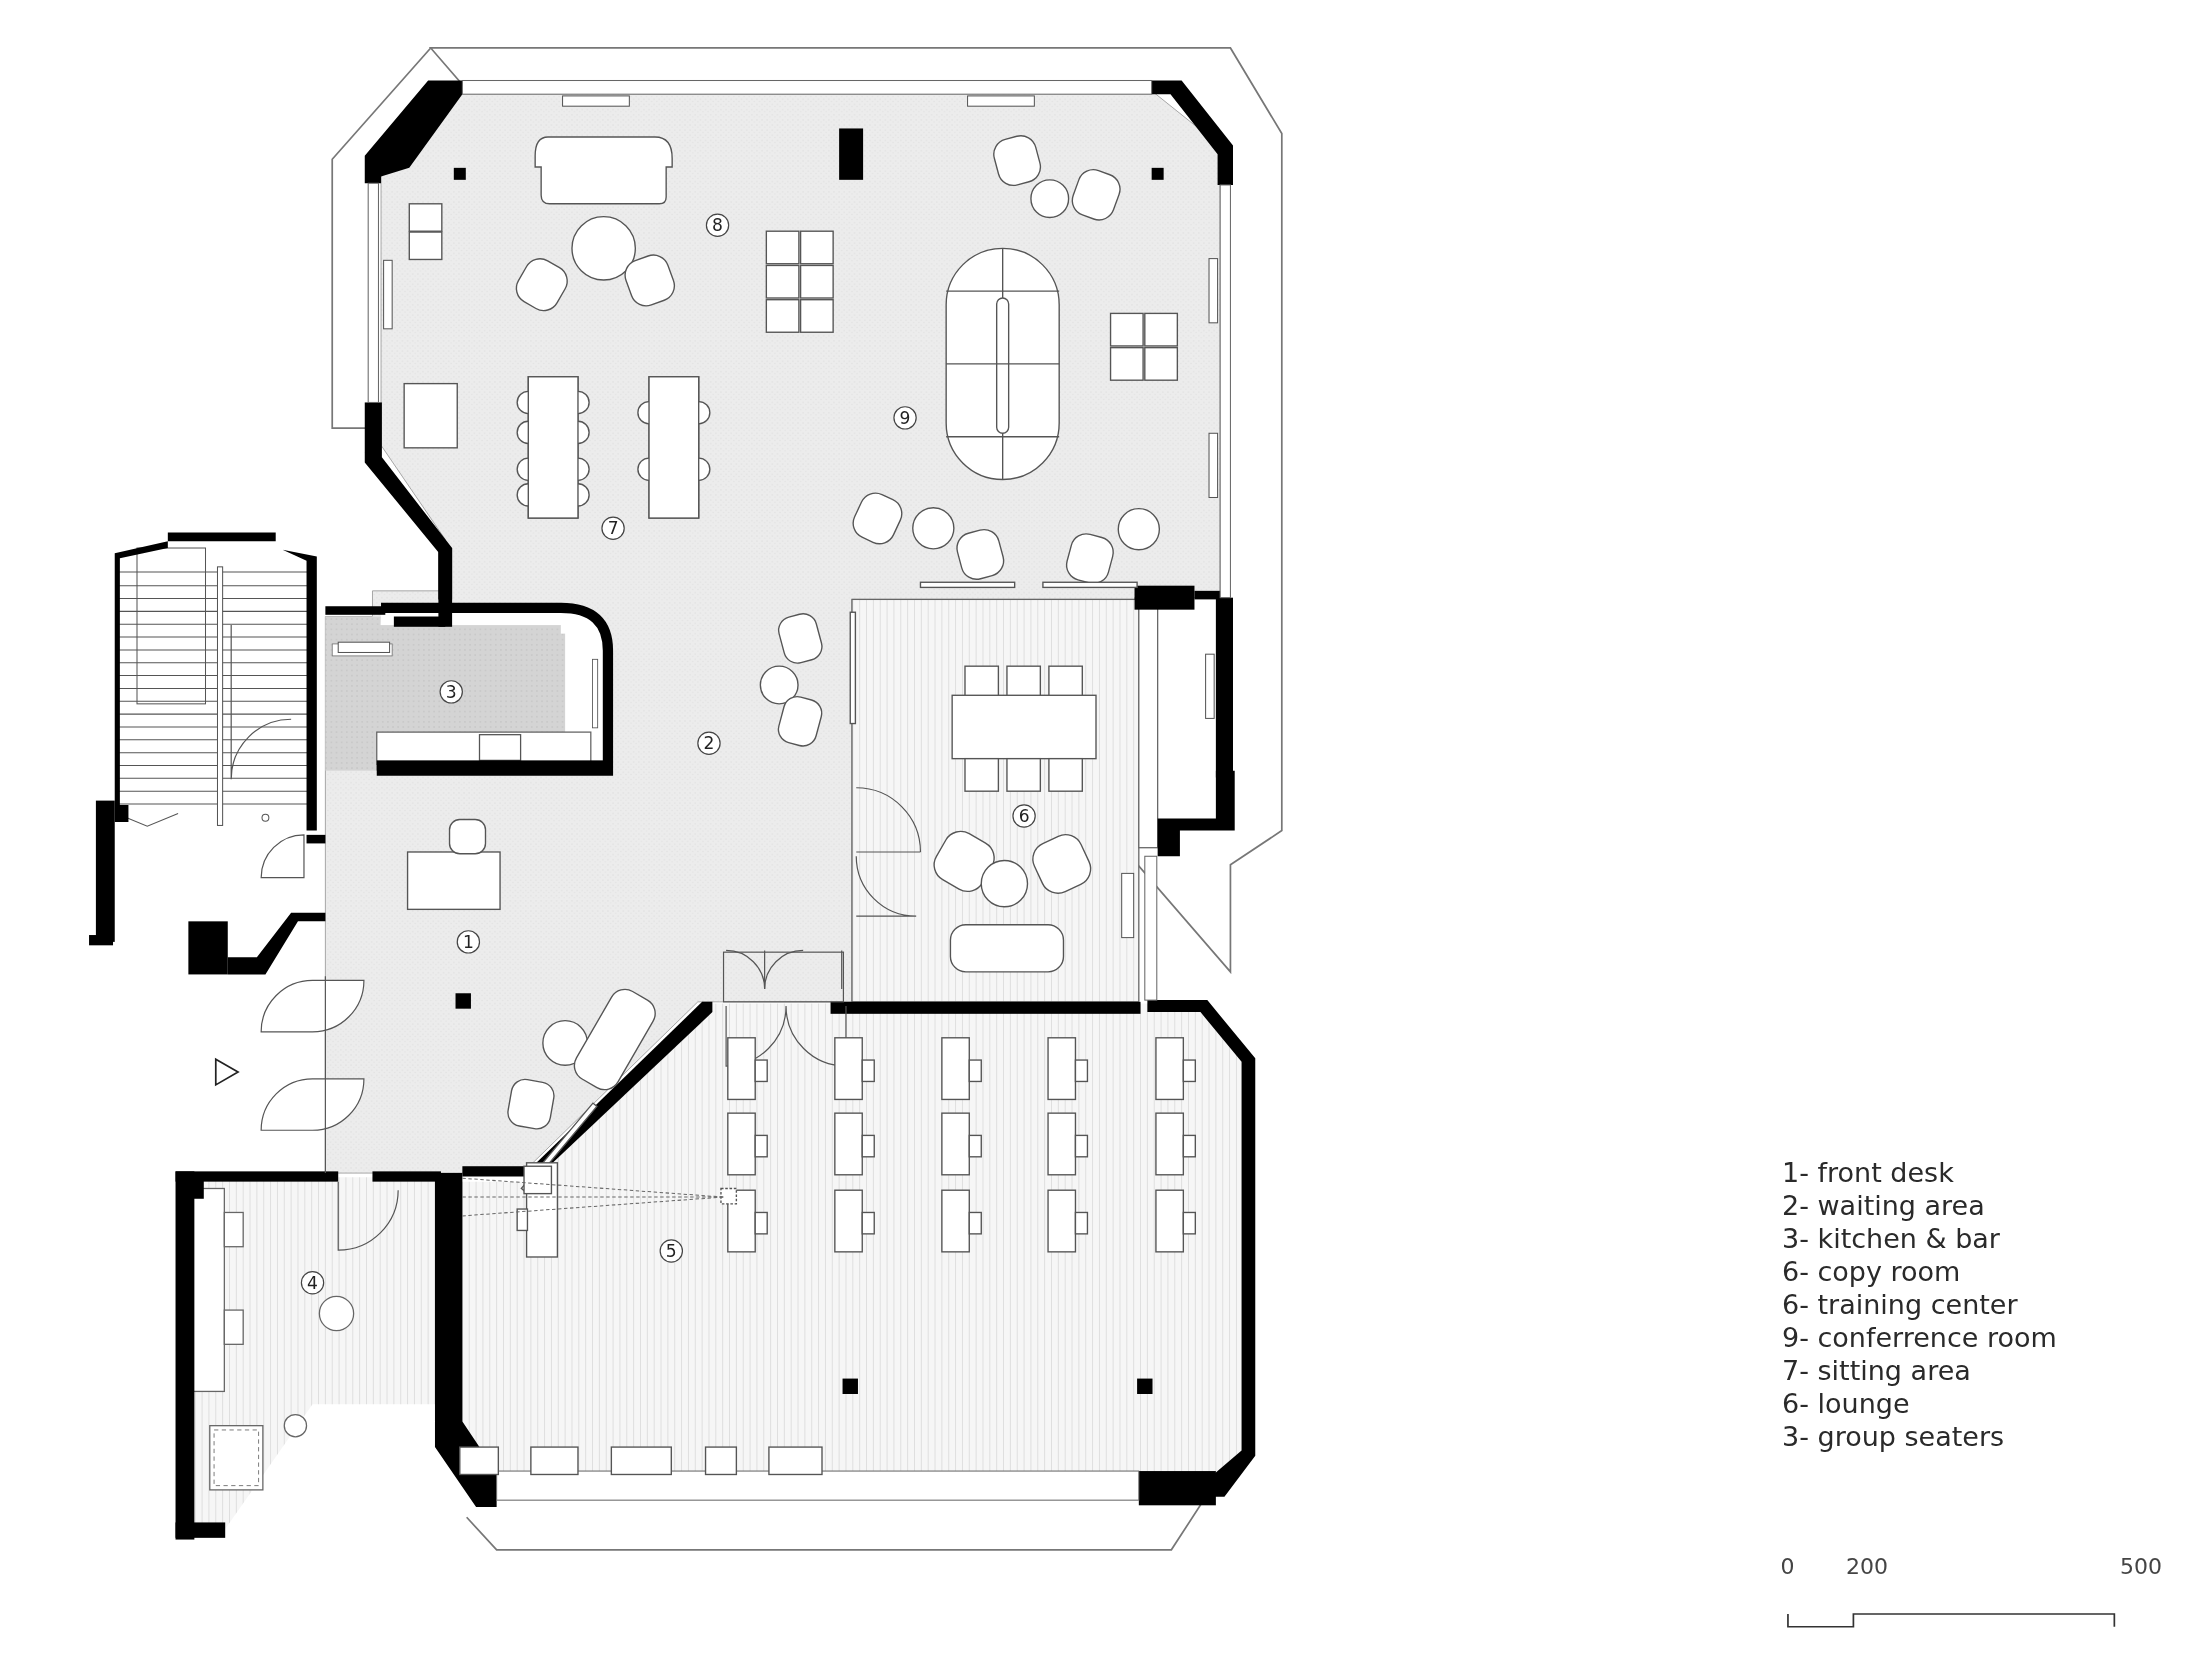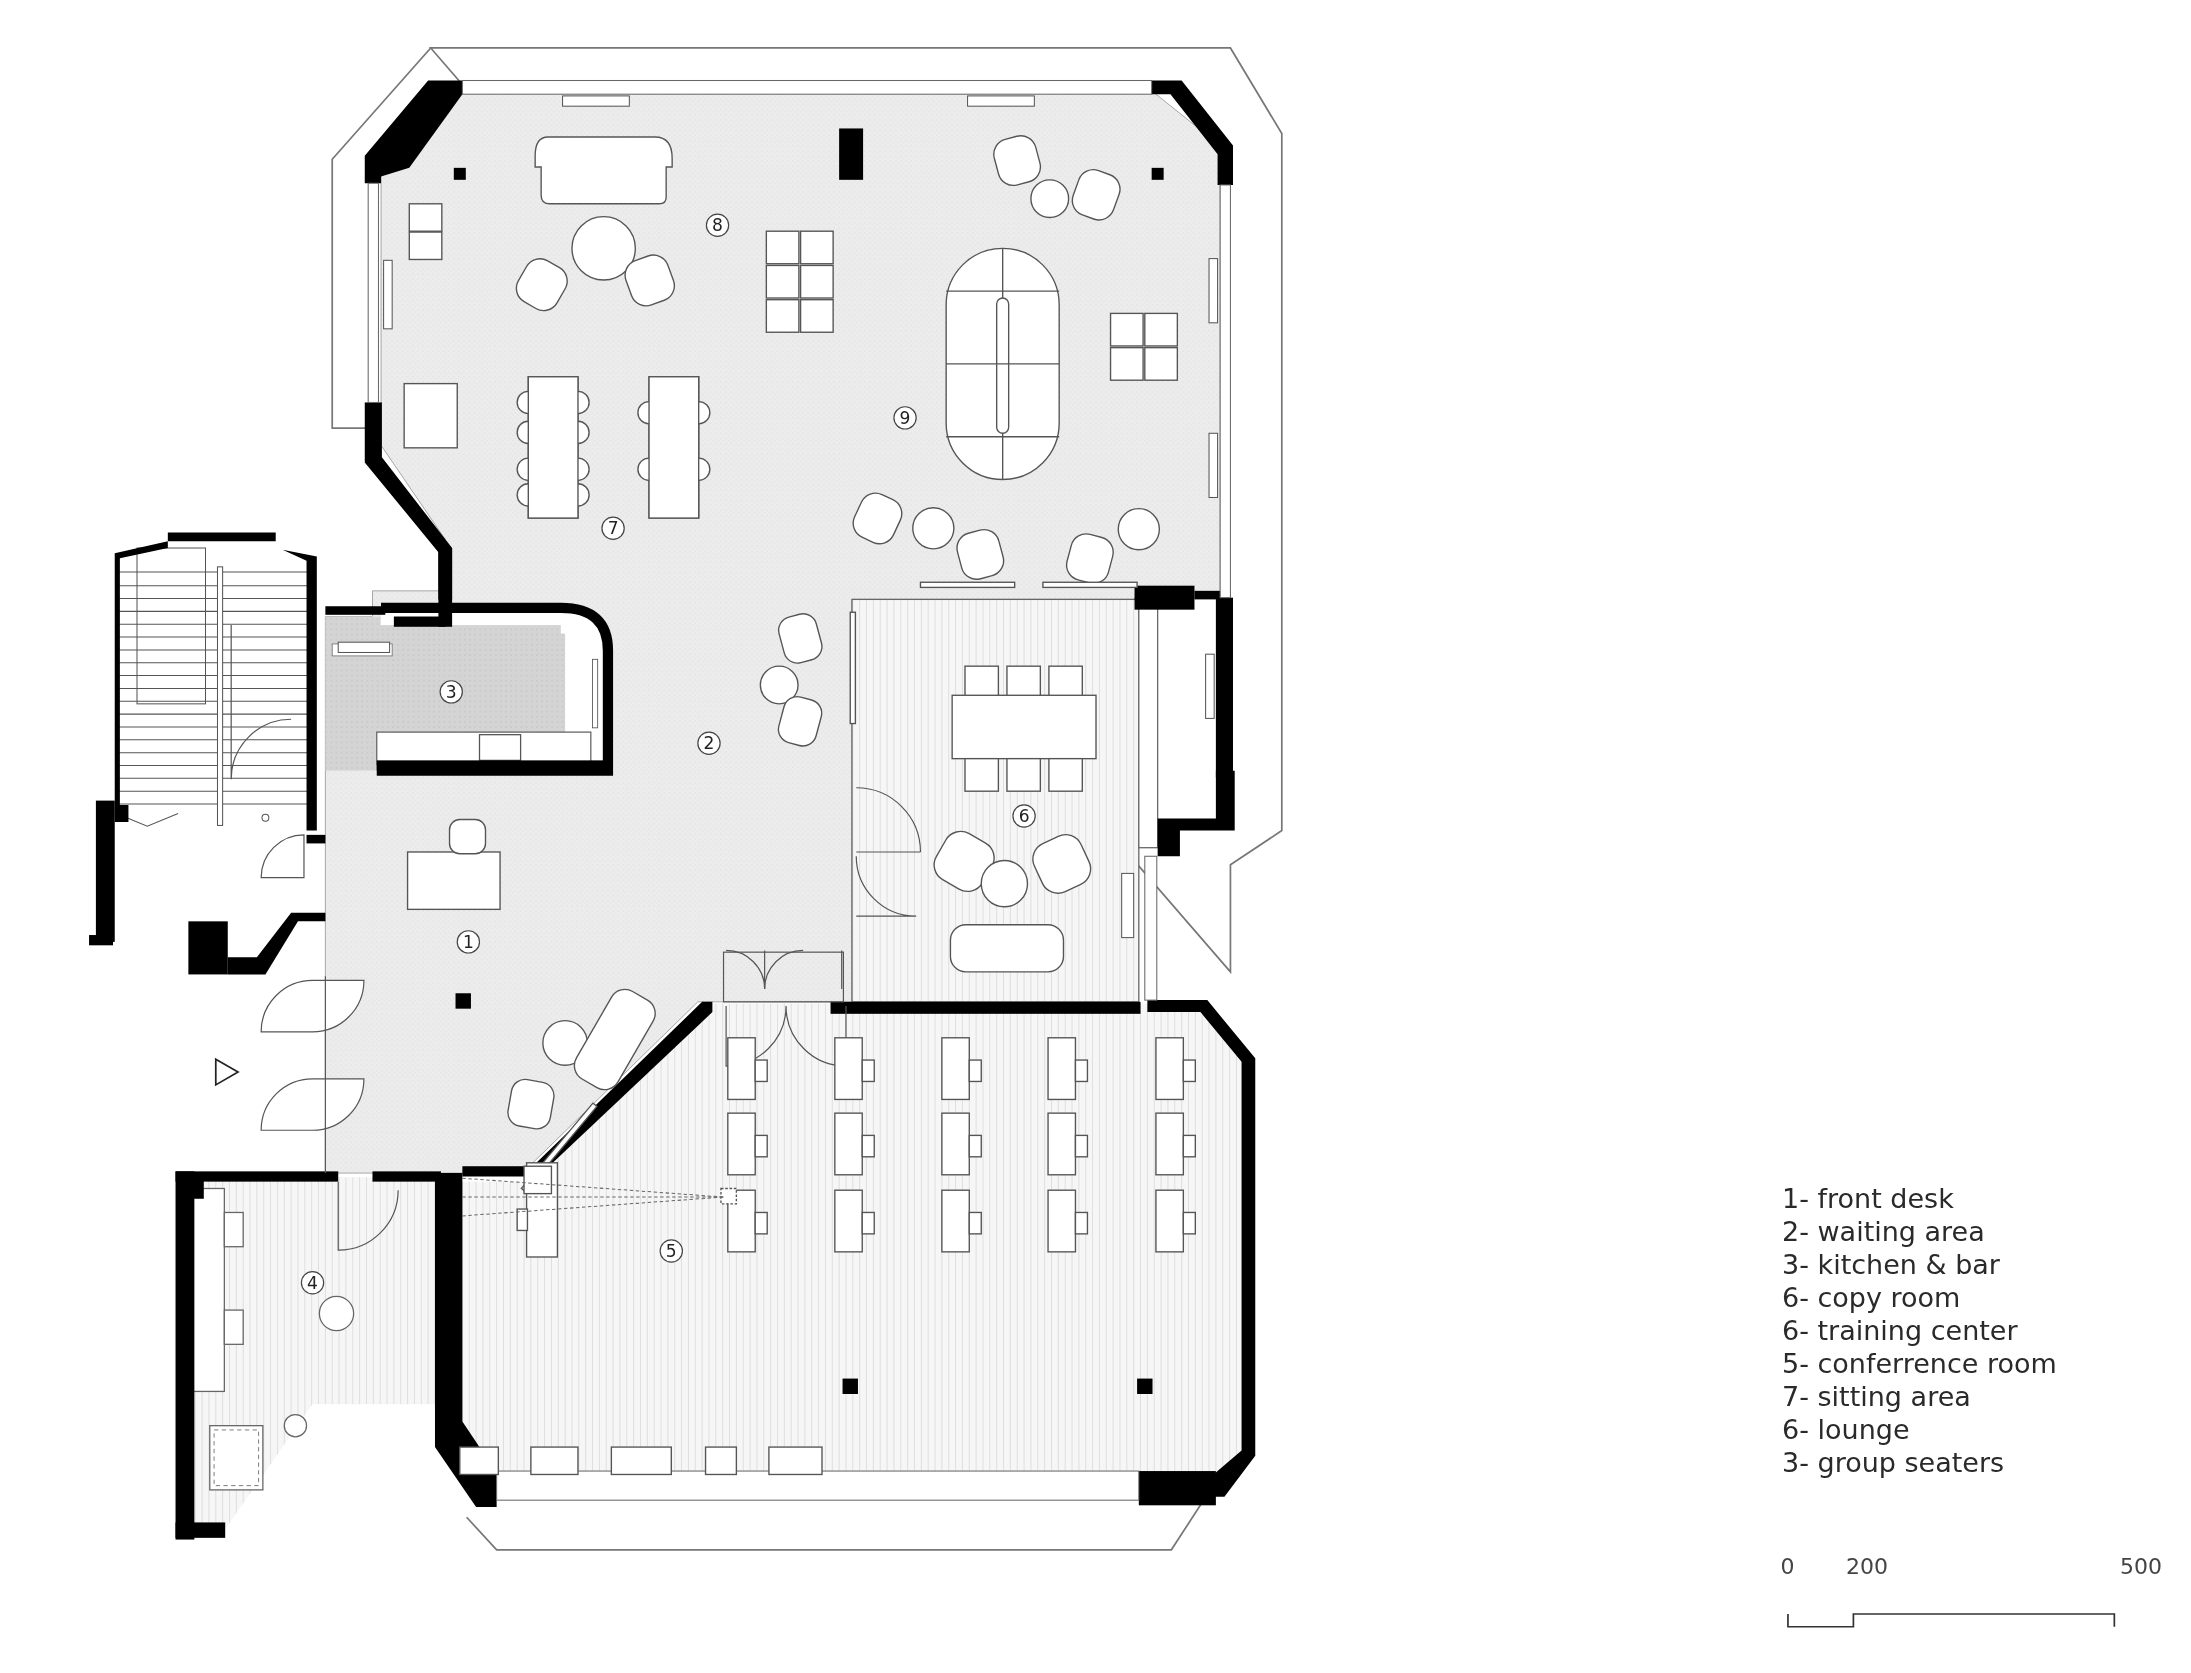--- a/index.html
+++ b/index.html
@@ -1,19 +1,19 @@
 <!DOCTYPE html>
 <html style="font-size:13.7px"><head>
 <meta charset="utf-8">
 <style>
   html, body { margin: 0; padding: 0; background: #ffffff; }
   body { width: 2192px; height: 1674px; position: relative; overflow: hidden;
          font-family: "DejaVu Sans", sans-serif; color: #222; }
   #plan { position: absolute; left: 0; top: 0; }
-  .legend { position: absolute; left: 1782px; top: 1156px; margin-top: 26px; }
+  .legend { position: absolute; left: 1782px; top: 1156px; }
   .legend-item { font-size: 27px; line-height: 33px; white-space: nowrap; color: #2a2a2a; }
   .scale { position: absolute; left: 1772px; top: 1554px; width: 394px; height: 86px; }
   .scale-label { position: absolute; top: 0; font-size: 22px; color: #444; }
   .room-num { font-size: 20px; fill: #222; font-family: "DejaVu Sans", sans-serif; }
 </style>
 </head>
 <body>
 
 <svg id="plan" width="2192" height="1674" viewBox="0 0 2560 1955" xmlns="http://www.w3.org/2000/svg">
   <defs>
@@ -362,21 +362,21 @@
       </g>
     </g>
 </svg>
 
 <div class="legend">
   <div class="legend-item">1- front desk</div>
   <div class="legend-item">2- waiting area</div>
   <div class="legend-item">3- kitchen &amp; bar</div>
   <div class="legend-item">6- copy room</div>
   <div class="legend-item">6- training center</div>
-  <div class="legend-item">5- conferrence room</div>
+  <div class="legend-item">9- conferrence room</div>
   <div class="legend-item">7- sitting area</div>
   <div class="legend-item">6- lounge</div>
   <div class="legend-item">3- group seaters</div>
 </div>
 
 <div class="scale">
   <span class="scale-label" style="left:8.6px">0</span>
   <span class="scale-label" style="left:74px">200</span>
   <span class="scale-label" style="left:348px">500</span>
   <svg width="394" height="68" style="position:absolute;left:0;top:26px" viewBox="0 0 460 80">

